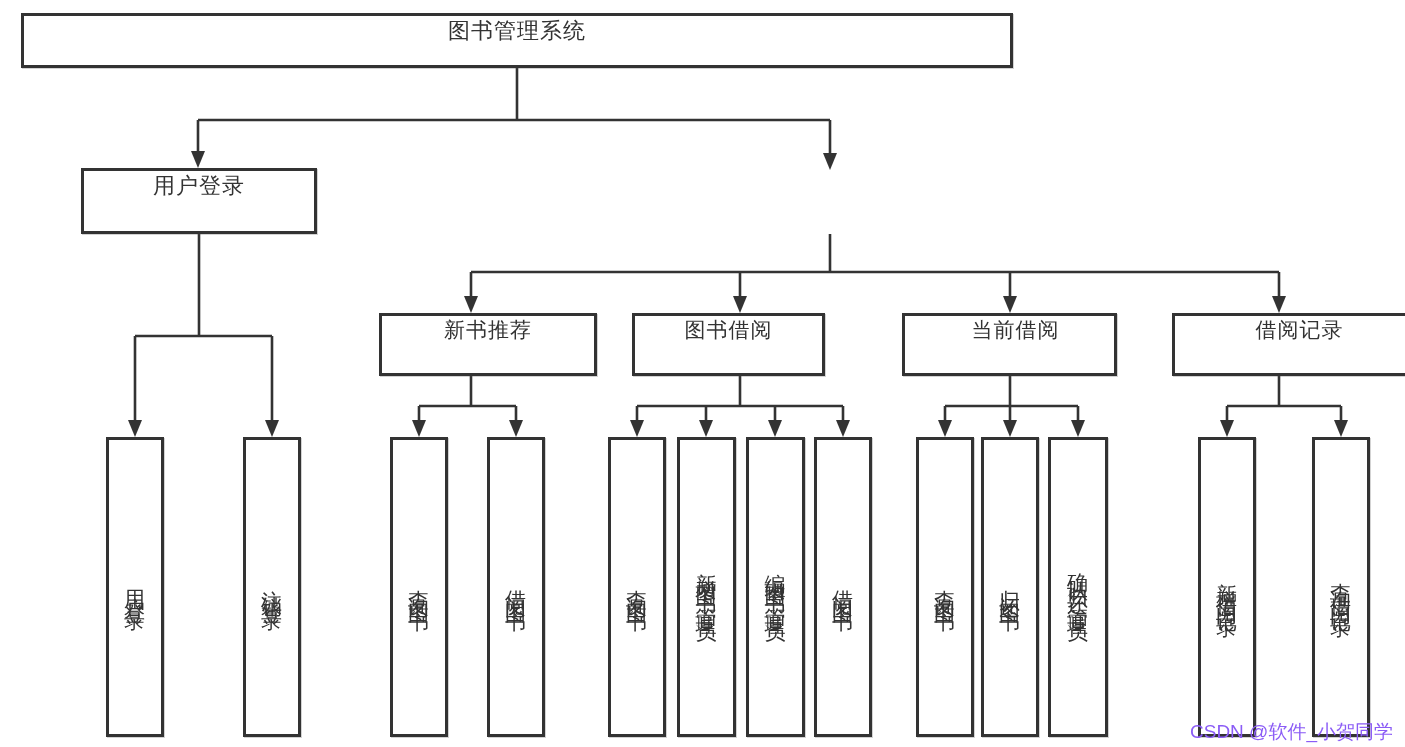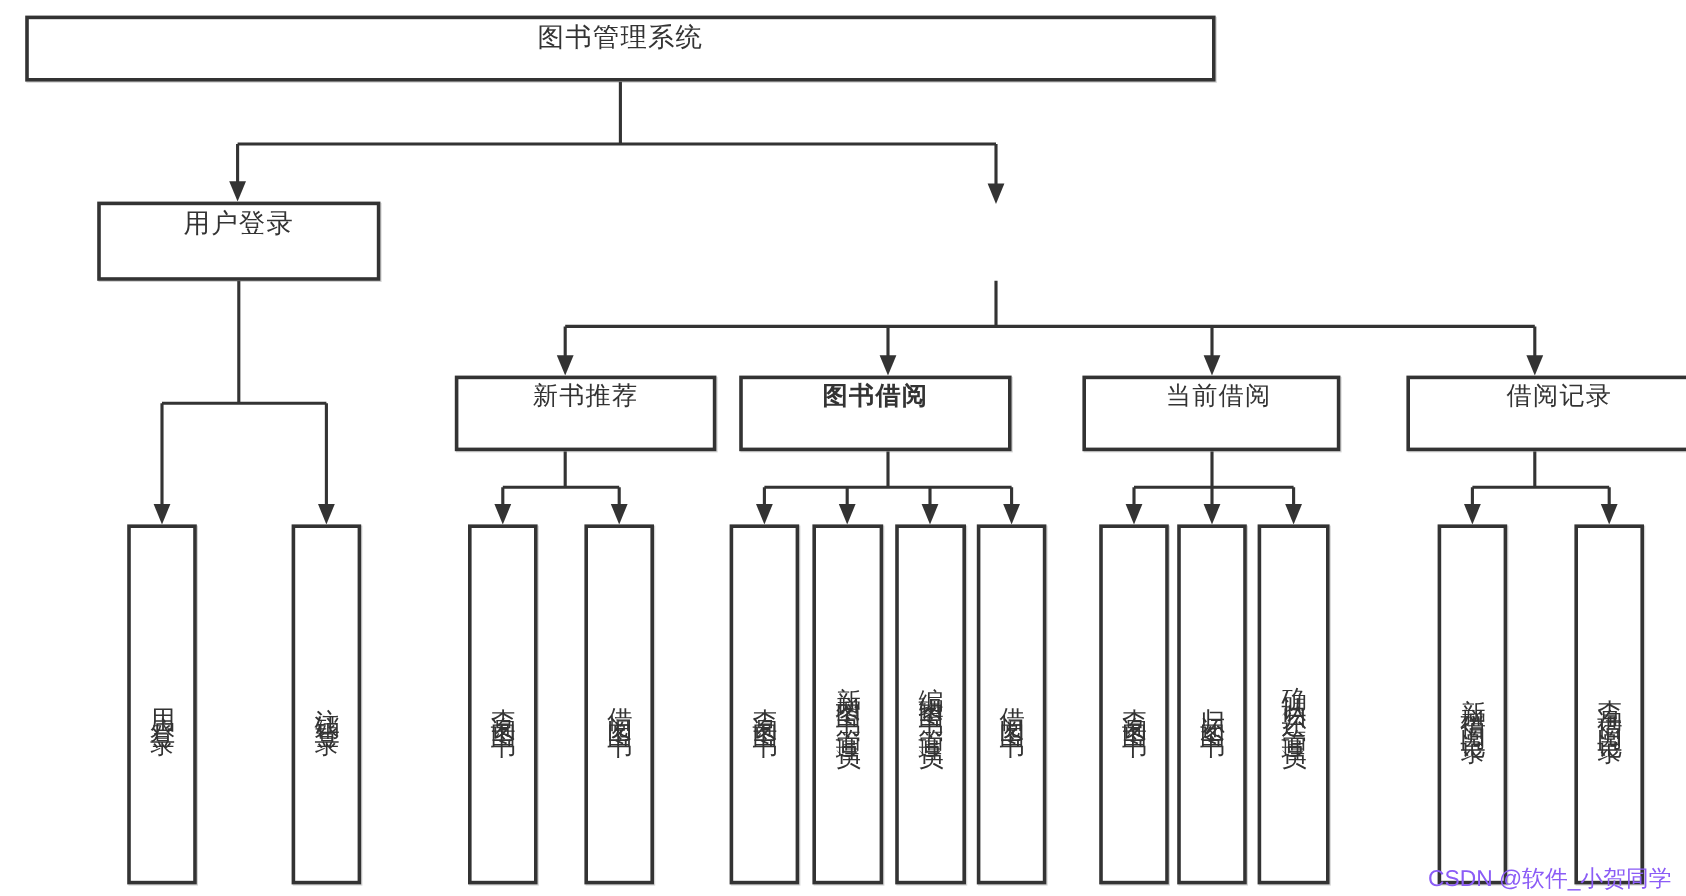--- a/index.html
+++ b/index.html
@@ -133,21 +133,21 @@
     <span class="hlabel">图书管理系统</span>
   </div>
 
   <div class="node node-l2" style="left:81px; top:168px; width:236px; height:66px;">
     <span class="hlabel">用户登录</span>
   </div>
 
   <div class="node node-l3" style="left:362px; top:313px; width:218px; height:63px;margin-left:17px;">
     <span class="hlabel">新书推荐</span>
   </div>
-  <div class="node node-l3" style="left:616px; top:313px; width:227px; height:63px;font-weight:bold;">
+  <div class="node node-l3" style="left:632px; top:313px; width:193px; height:63px;">
     <span class="hlabel">图书借阅</span>
   </div>
   <div class="node node-l3" style="left:902px; top:313px; width:215px; height:63px;padding-left:12px;">
     <span class="hlabel">当前借阅</span>
   </div>
   <div class="node node-l3" style="left:1172px; top:313px; width:255px; height:63px;">
     <span class="hlabel">借阅记录</span>
   </div>
 
   <div class="leaf" style="left:106px; top:437px; width:58px; height:300px;">

